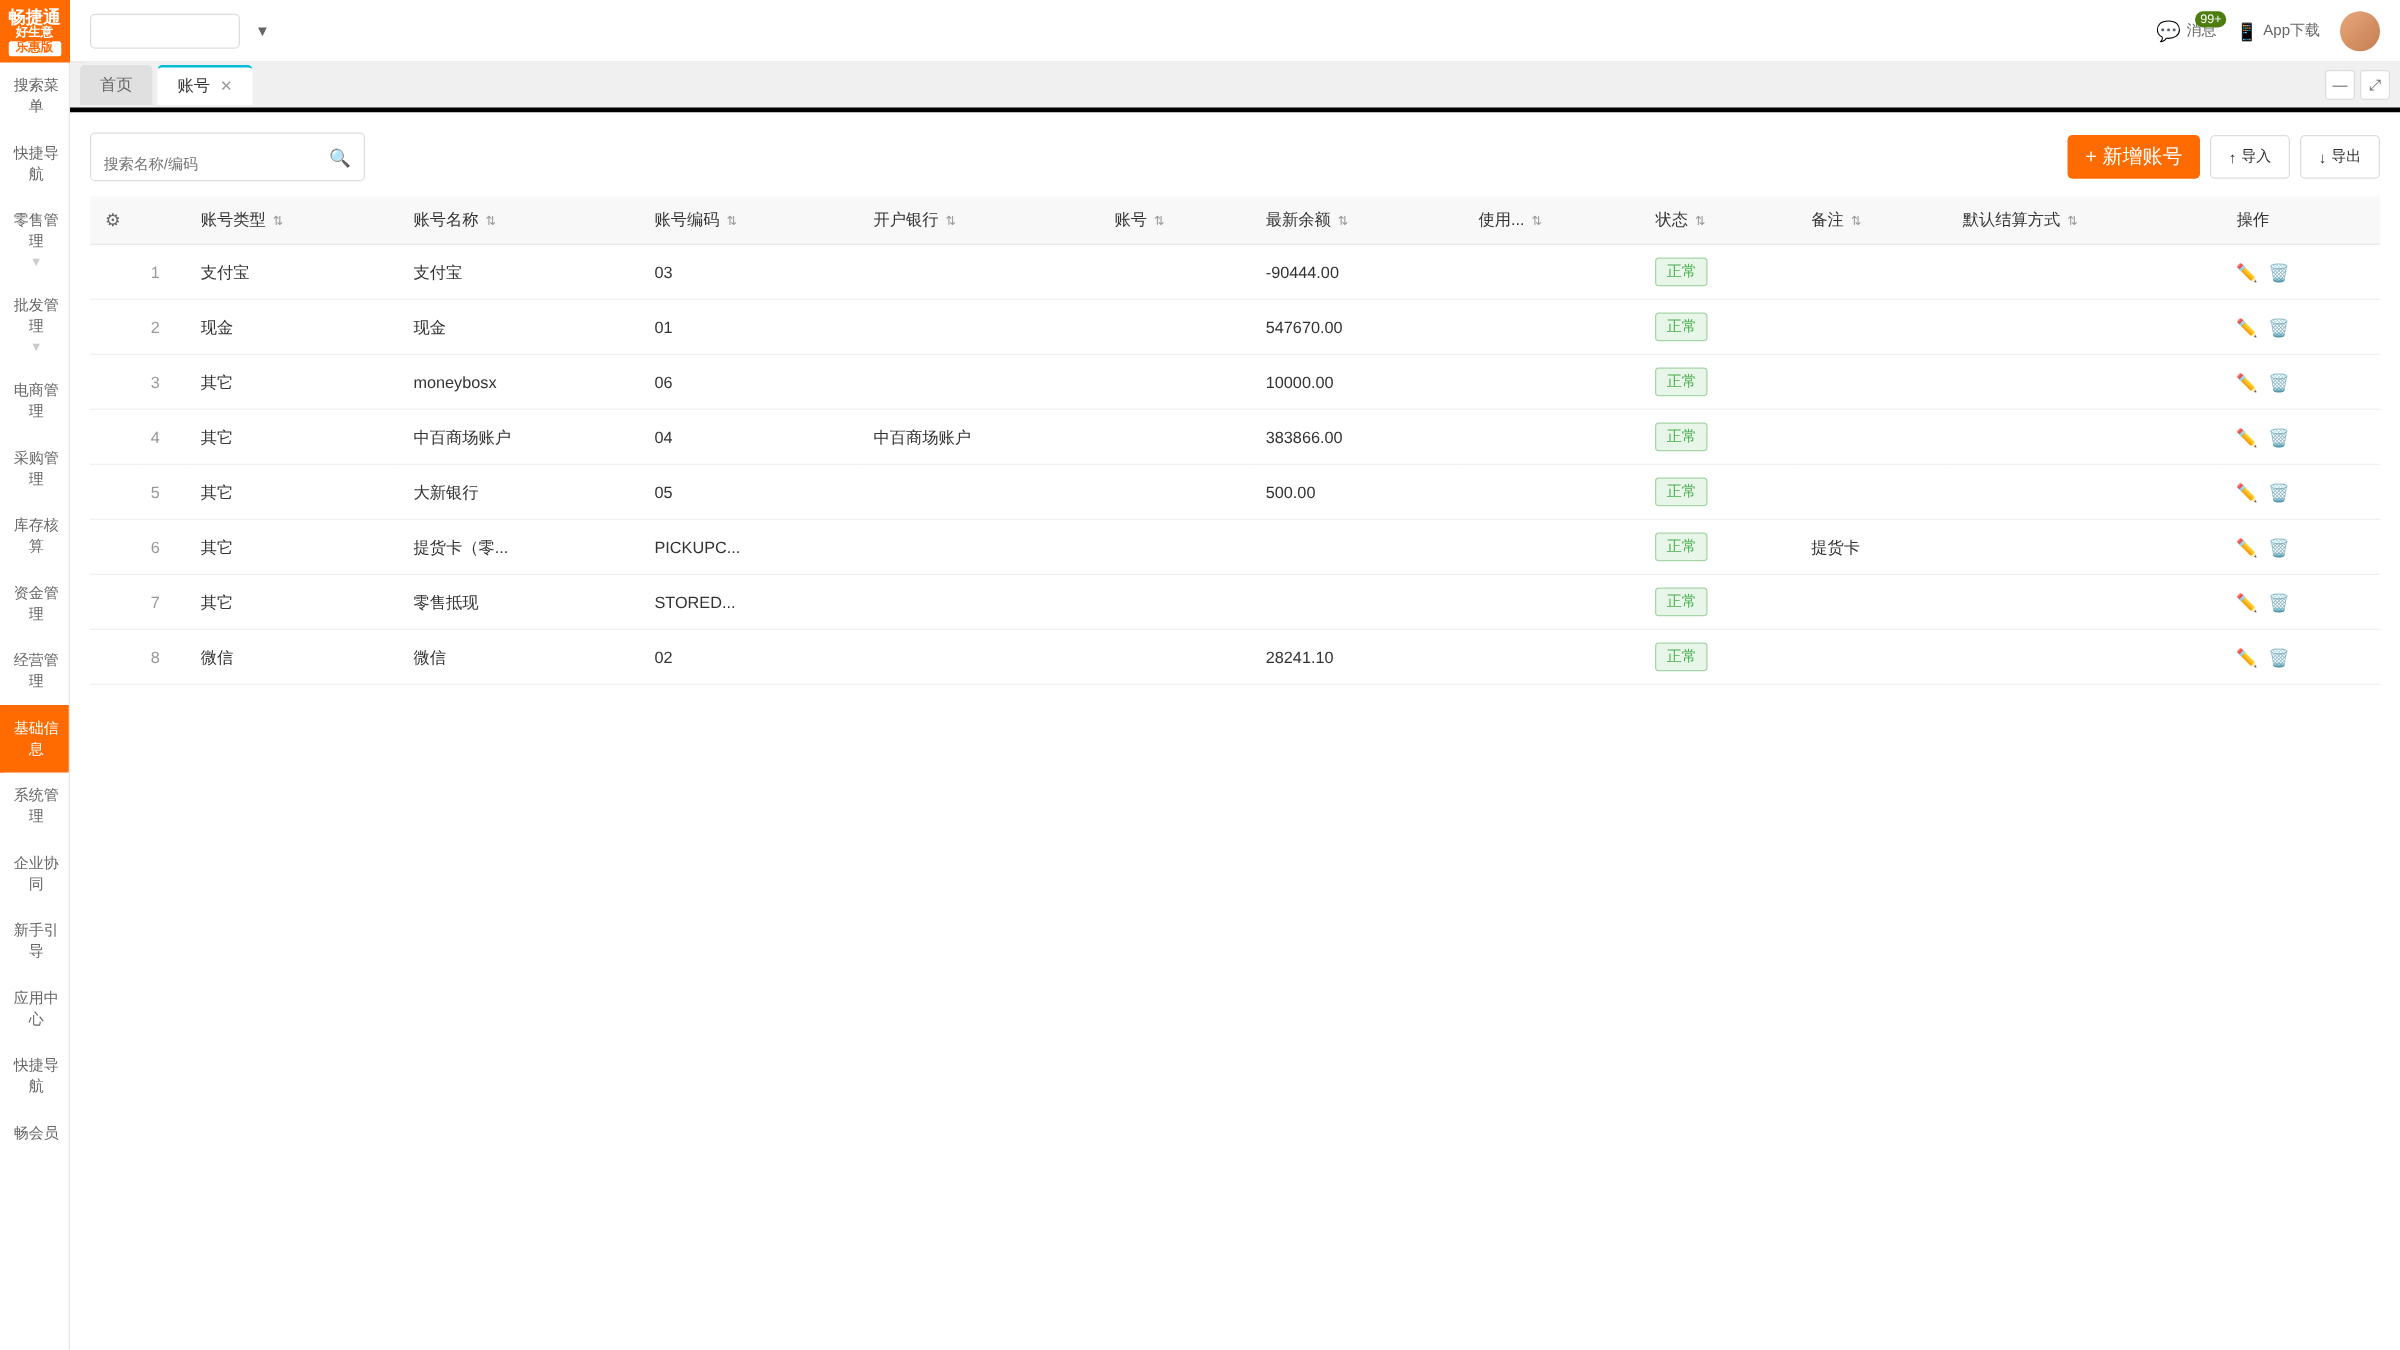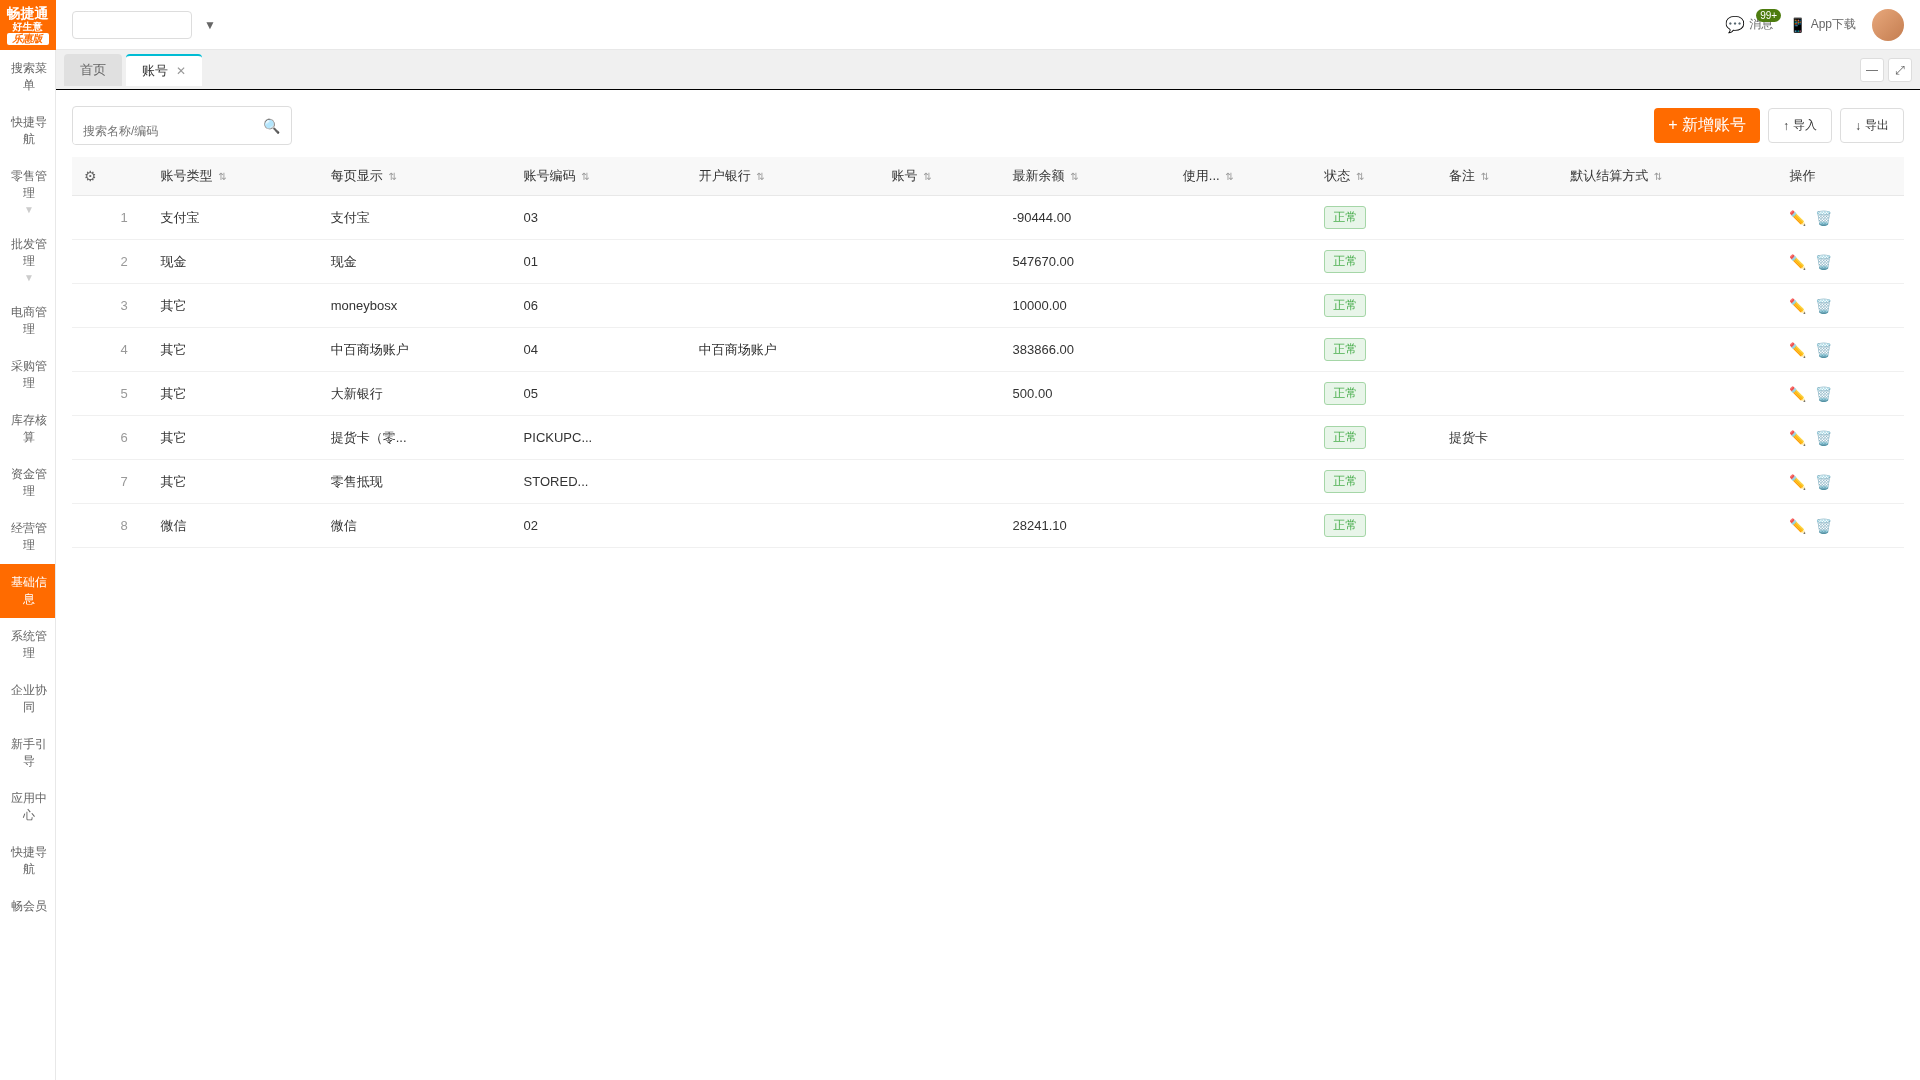--- a/index.html
+++ b/index.html
@@ -122,21 +122,21 @@
     }
 
     
     .tabbar {
       height: 40px;
       background: #f0f0f0;
       display: flex;
       align-items: center;
       padding: 0 8px;
       gap: 4px;
-      border-bottom: 1px solid #000000;
+      border-bottom: 4px solid #000000;
       flex-shrink: 0;
     }
     .tab {
       height: 32px;
       padding: 0 16px;
       border-radius: 4px 4px 0 0;
       display: flex;
       align-items: center;
       gap: 6px;
       cursor: pointer;
@@ -341,21 +341,21 @@
     .gear-icon { font-size: 14px; color: #666; cursor: pointer; }
   </style>
 </head>
 <body>
 
 <div class="sidebar">
   <div class="sidebar-logo">
     <div class="sidebar-logo-text">
       <div style="font-size:14px;font-weight:bold;">畅捷通</div>
       <div style="font-size:10px;">好生意</div>
-      <div style="font-size:10px;background:#fff;color:#ff6b00;border-radius:2px;padding:0 2px;font-style:italic;">乐惠版</div>
+      <div style="font-size:10px;background:#fff;color:#ff6b00;border-radius:2px;padding:0 2px;">乐惠版</div>
     </div>
   </div>
   <div class="sidebar-item">
     <div>搜索菜单</div>
   </div>
   <div class="sidebar-item">
     <div>快捷导航</div>
   </div>
   <div class="sidebar-item">
     <div>零售管理</div>
@@ -468,21 +468,21 @@
           <tr>
             <th class="col-settings">
               <span class="gear-icon">⚙</span>
             </th>
             <th class="col-index"></th>
             <th>
               <span>账号类型</span>
               <span class="sort-icon">⇅</span>
             </th>
             <th>
-              <span>每页显示</span>
+              <span>账号名称</span>
               <span class="sort-icon">⇅</span>
             </th>
             <th>
               <span>账号编码</span>
               <span class="sort-icon">⇅</span>
             </th>
             <th>
               <span>开户银行</span>
               <span class="sort-icon">⇅</span>
             </th>

